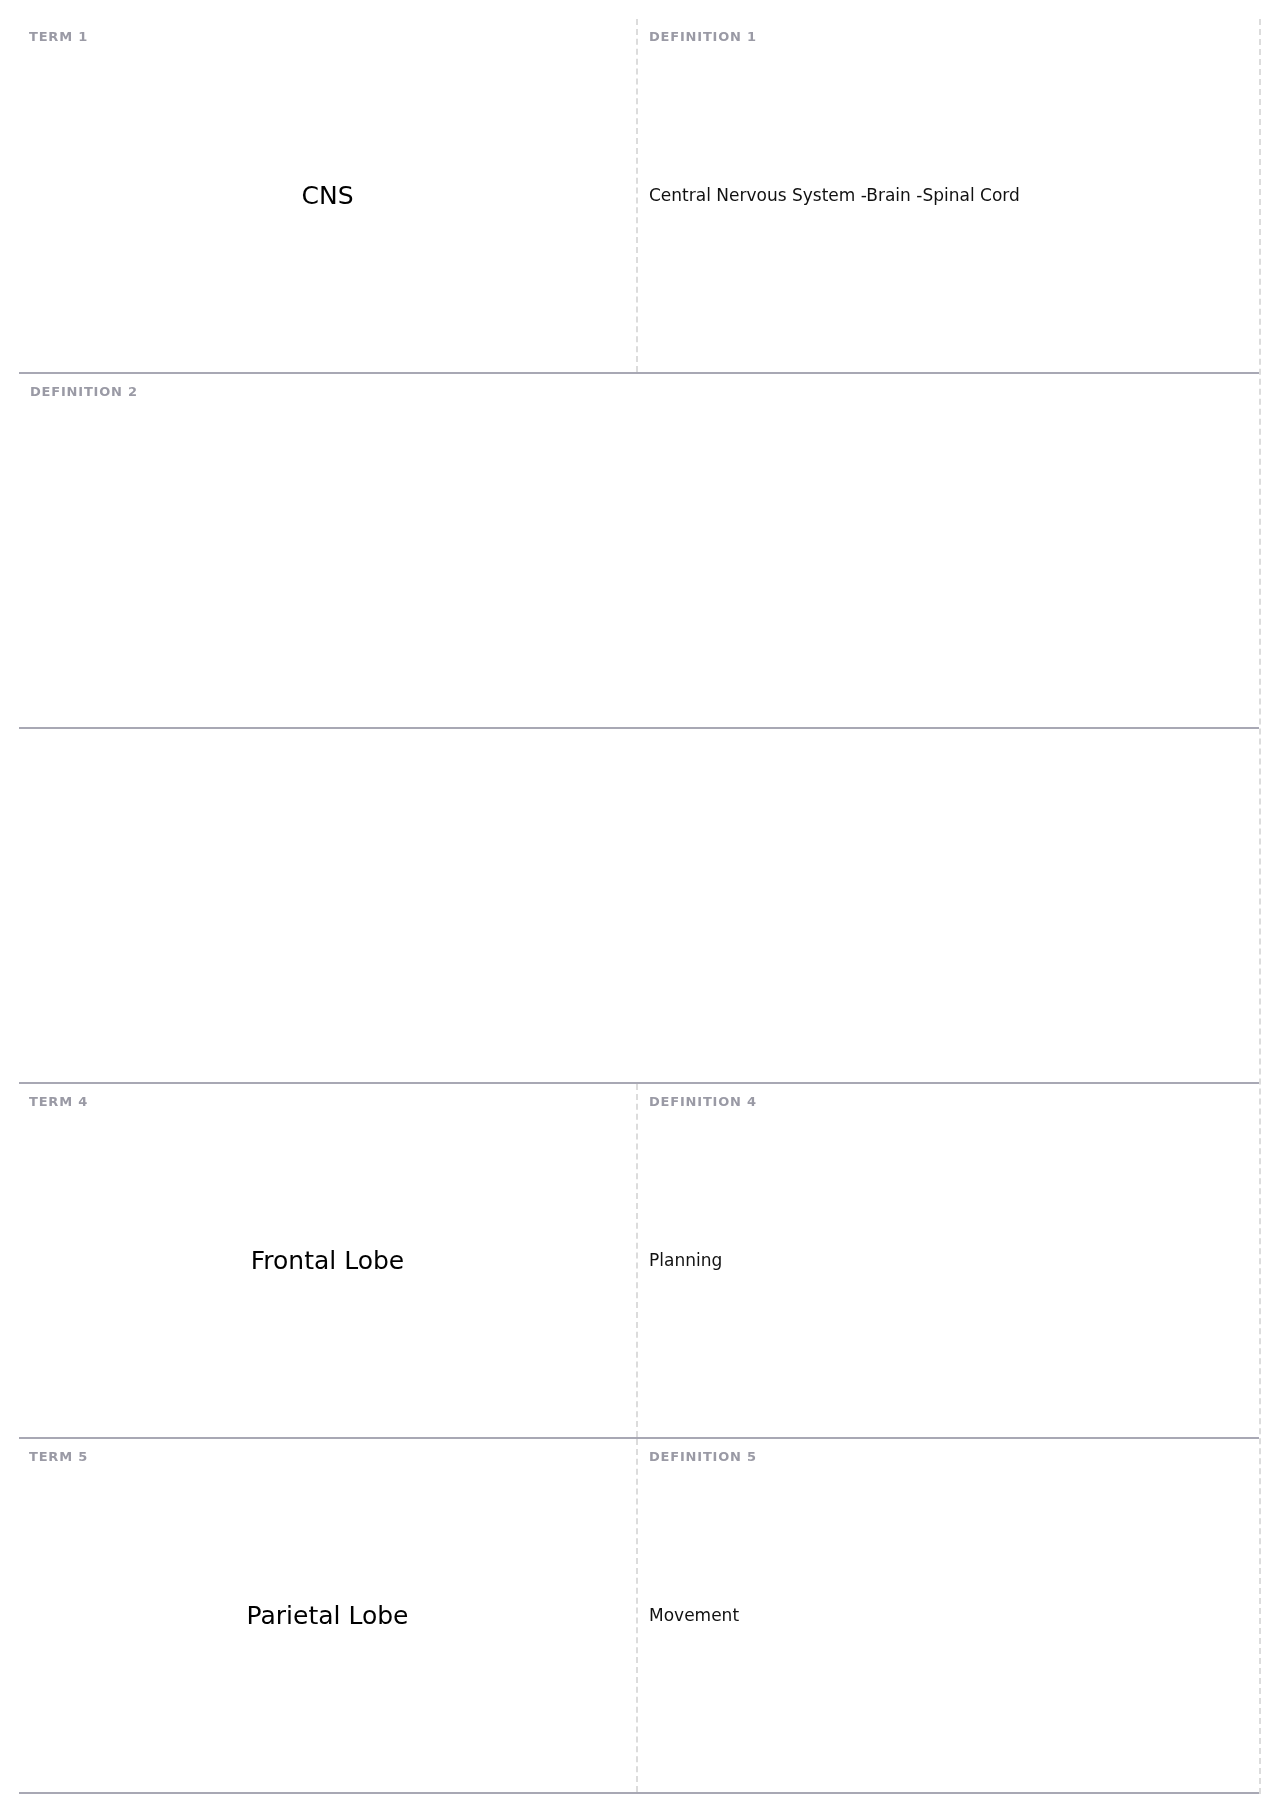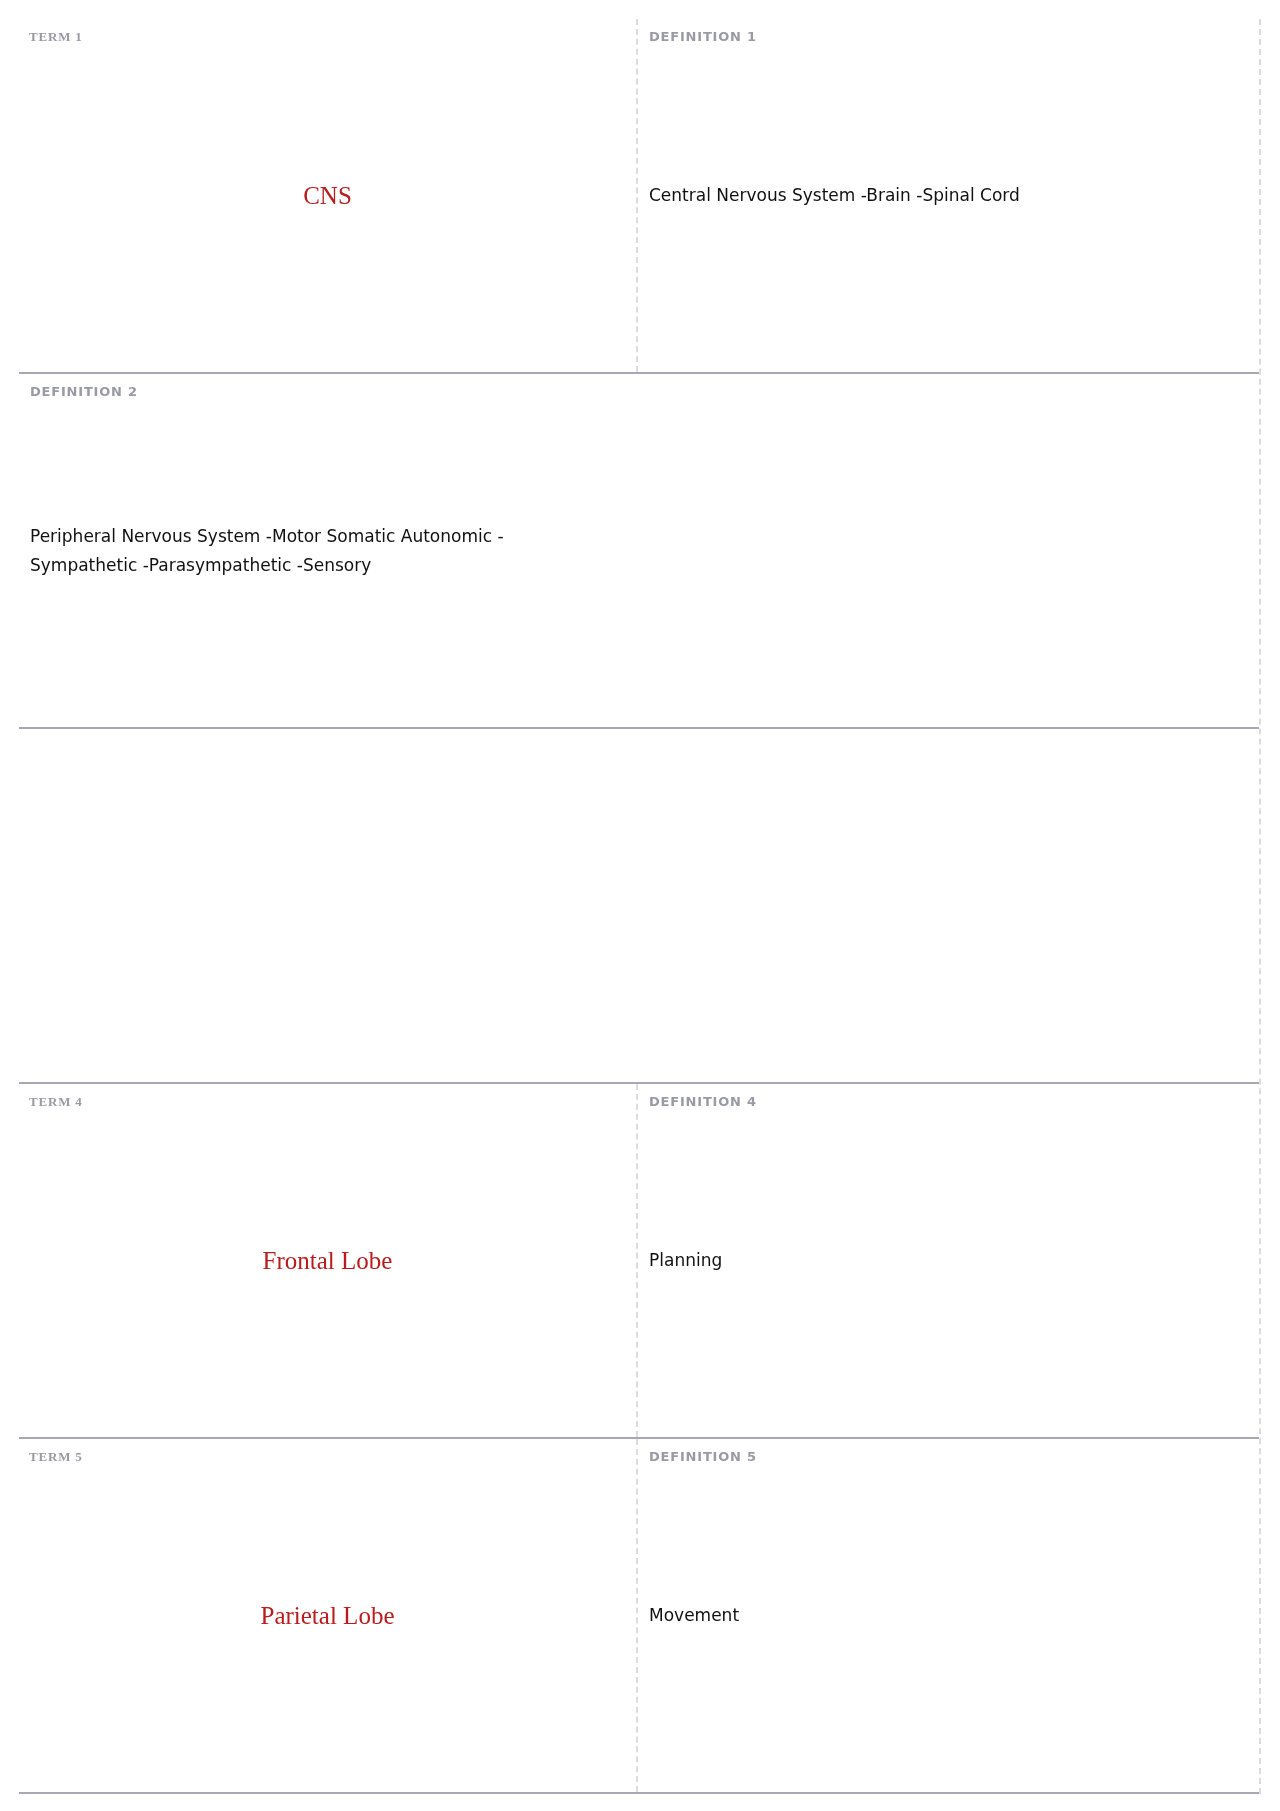--- a/index.html
+++ b/index.html
@@ -30,21 +30,20 @@
       box-sizing: border-box;
     }
     .term-cell {
       position: relative;
       width: 619px;
       border-right: 2px dashed #dcdcdc;
       box-sizing: border-box;
       display: flex;
       align-items: center;
       justify-content: center;
-      font-family: Liberation Serif, serif;
     }
     .def-cell {
       position: relative;
       flex: 1;
       box-sizing: border-box;
       display: flex;
       align-items: center;
       padding: 0 20px 0 11px;
     }
     .cell-label {
@@ -53,21 +52,21 @@
       font-size: 13px;
       font-weight: bold;
       letter-spacing: 0.8px;
       color: #9a9aa5;
       text-transform: uppercase;
     }
     .term-cell .cell-label { left: 10px; }
     .def-cell .cell-label { left: 11px; }
     .term-text {
       font-size: 25px;
-      color: #b91c1c;
+      color: #000000;
       text-align: center;
     }
     .def-text {
       font-size: 17px;
       line-height: 29px;
       color: #111111;
       max-width: 580px;
     }
   </style>
 </head>
@@ -82,21 +81,20 @@
     </div>
     <div class="def-cell">
       <span class="cell-label">DEFINITION 1</span>
       <span class="def-text">Central Nervous System -Brain -Spinal Cord</span>
     </div>
   </div>
 
   <div class="card-row">
     <div class="def-cell">
       <span class="cell-label">DEFINITION 2</span>
-      <span class="def-text">Peripheral Nervous System -Motor Somatic Autonomic -Sympathetic -Parasympathetic -Sensory</span>
     </div>
   </div>
 
   <div class="card-row">
   </div>
 
   <div class="card-row">
     <div class="term-cell">
       <span class="cell-label">TERM 4</span>
       <span class="term-text">Frontal Lobe</span>

